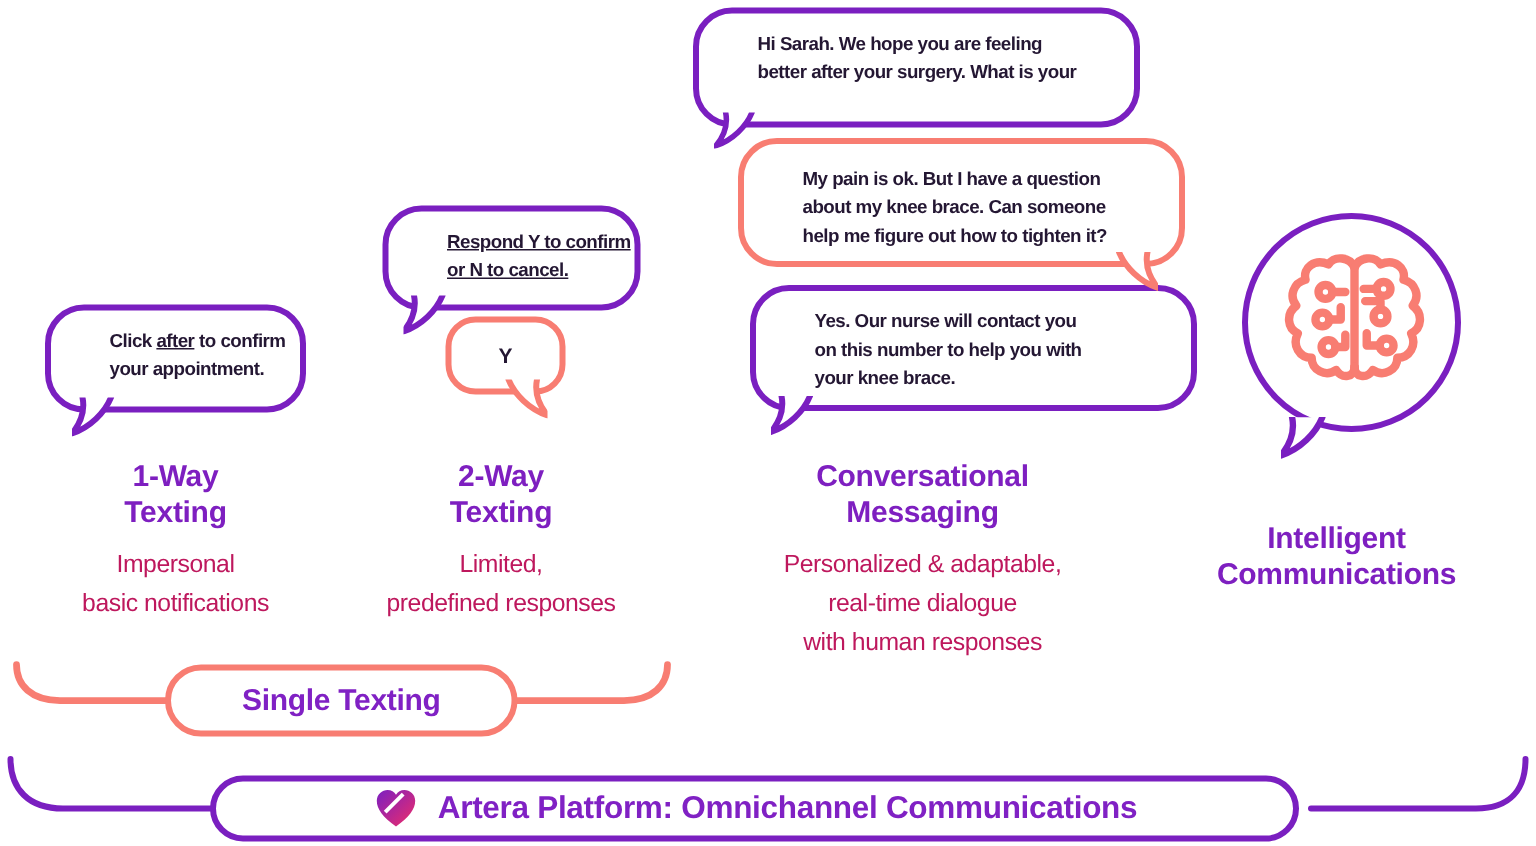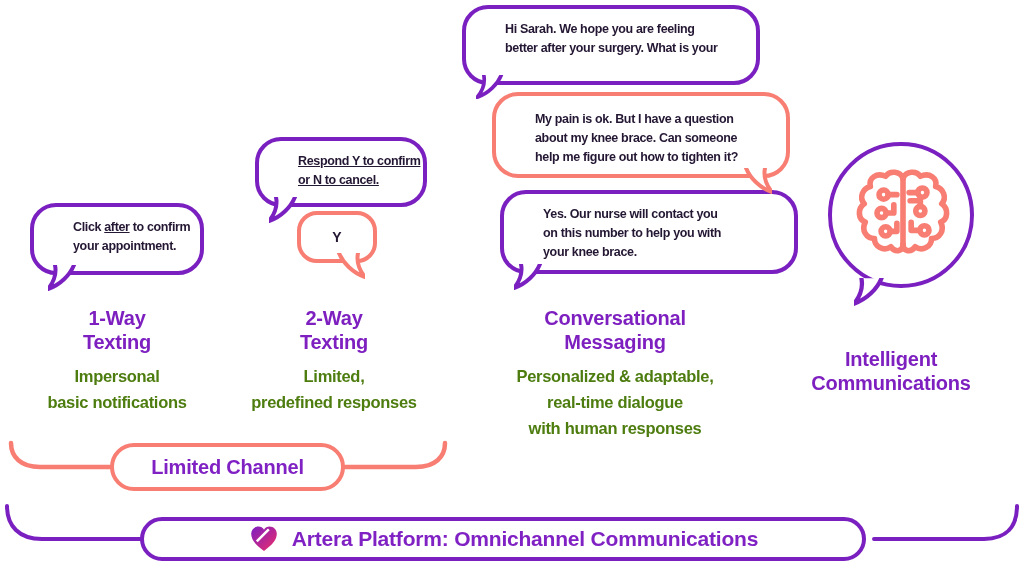--- a/index.html
+++ b/index.html
@@ -29,21 +29,21 @@
 
   
   .brain-bubble {
     position:absolute; left:828px; top:142px; width:146px; height:146px;
     background:#fff; border:4px solid #7a1fc0; border-radius:50%;
   }
 
   
   .col { position:absolute; text-align:center; }
   .col .title { color:#7e1fc0; font-weight:800; font-size:20px; line-height:24px; letter-spacing:-0.2px; }
-  .col .desc { margin-top:9px; color:#4d7c0f; font-weight:700; font-size:16.5px; line-height:26px; letter-spacing:-0.3px; }
+  .col .desc { margin-top:9px; color:#be185d; font-weight:400; font-size:16.5px; line-height:26px; letter-spacing:-0.3px; }
 
   
   .bracket { position:absolute; }
   .pill {
     position:absolute; background:#fff; display:flex; align-items:center; justify-content:center;
     font-weight:800; color:#8021c4;
   }
   .pill.single {
     left:110px; top:443px; width:235px; height:48px;
     border:4px solid #f87d72; border-radius:24px; font-size:20px; letter-spacing:-0.2px;
@@ -173,21 +173,21 @@
     </div>
   </div>
 
   <svg class="bracket" style="left:8px; top:440px;" width="440" height="58" viewBox="0 0 440 58">
     <g fill="none" stroke="#f87d72" stroke-width="4.5" stroke-linecap="round">
       <path d="M3,3 C3,17 13,27 32,27 L104,27"></path>
       <path d="M336,27 L408,27 C427,27 437,17 437,3"></path>
     </g>
   </svg>
   <div class="pill single">
-    <span>Limited Channel</span>
+    <span>Single Texting</span>
   </div>
 
   <svg class="bracket" style="left:4px; top:500px;" width="1016" height="60" viewBox="0 0 1016 60">
     <g fill="none" stroke="#7a1fc0" stroke-width="4" stroke-linecap="round">
       <path d="M3,6 C3,26 15,39 38,39 L148,39"></path>
       <path d="M870,39 L980,39 C1003,39 1013,26 1013,6"></path>
     </g>
   </svg>
   <div class="pill platform">
     <svg width="32" height="32" viewBox="0 0 40 40">

